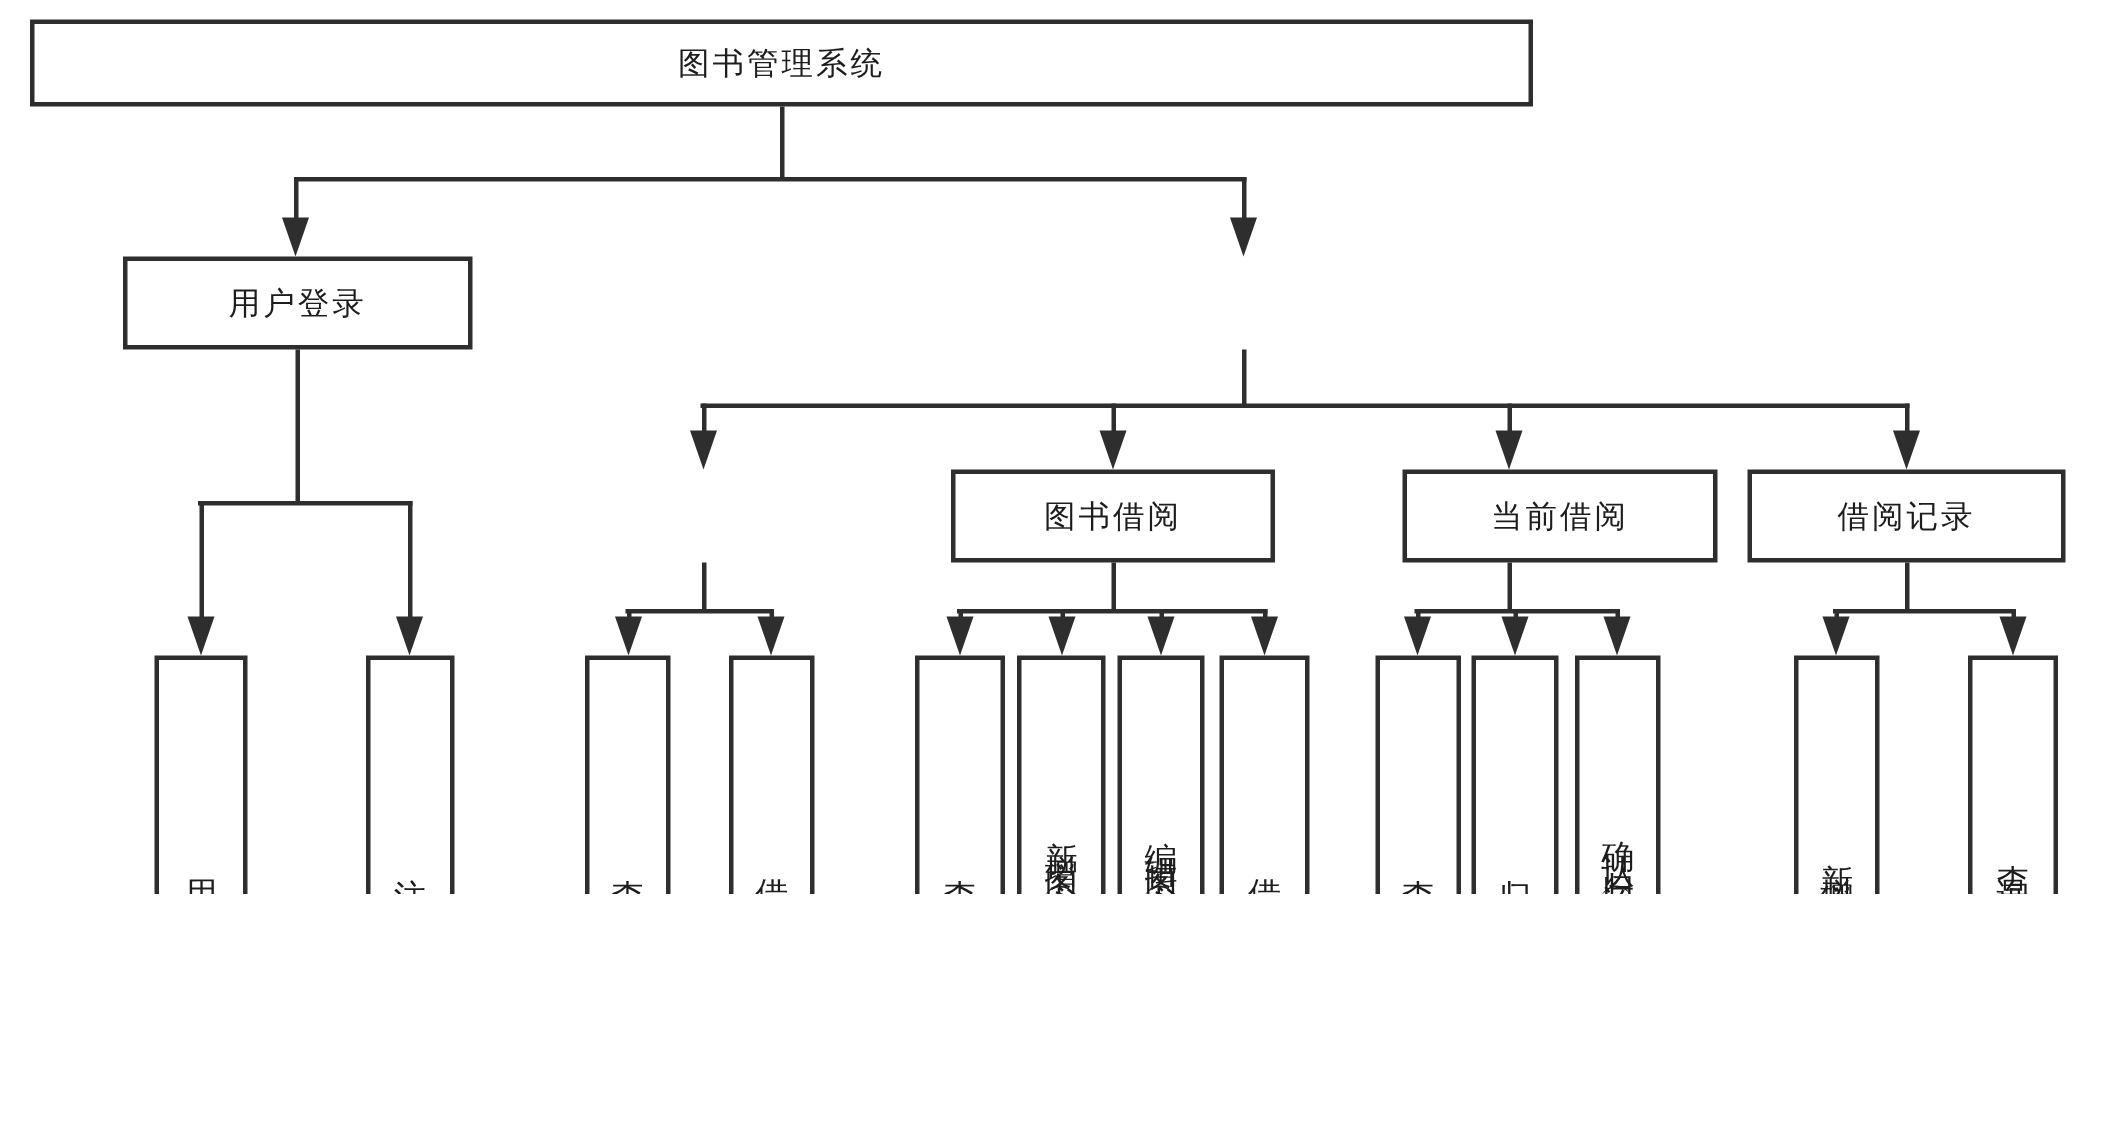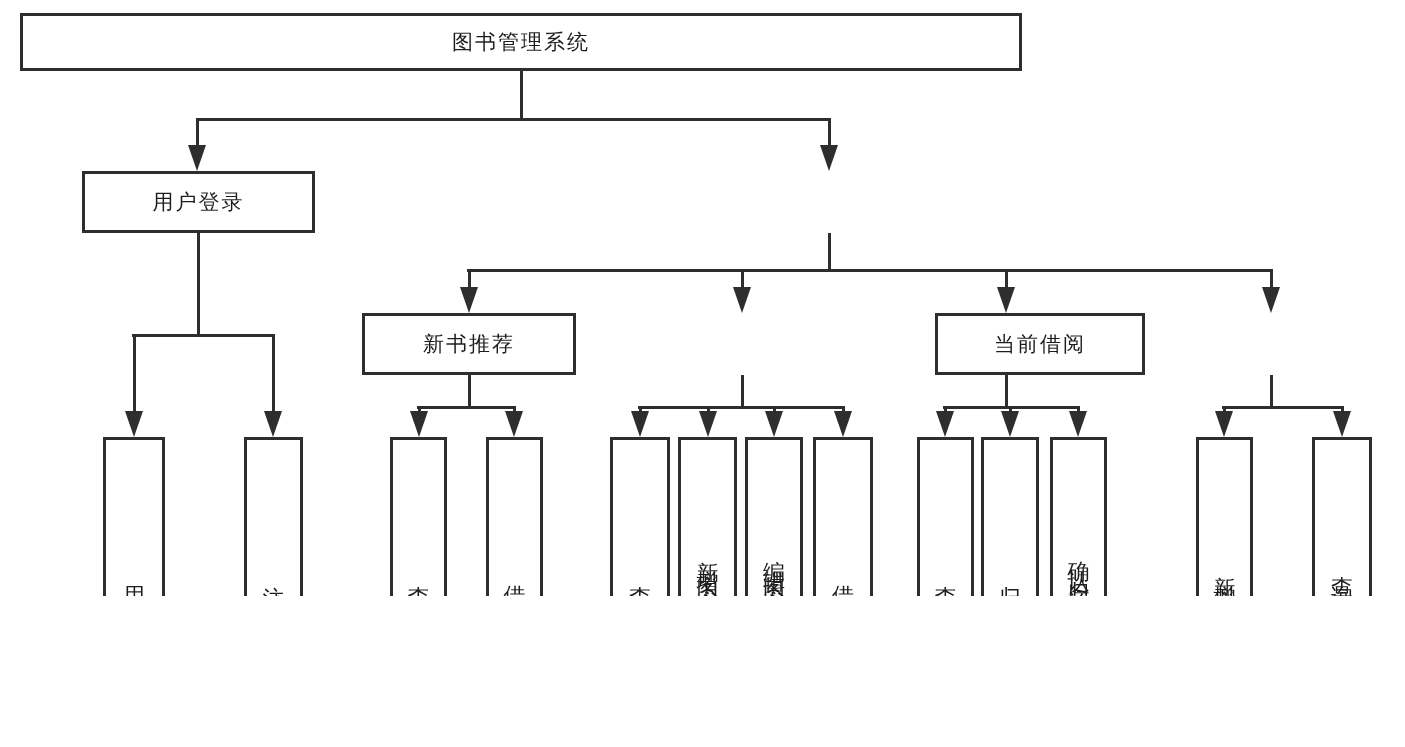--- a/index.html
+++ b/index.html
@@ -79,25 +79,28 @@
 <div class="stage">
 
   <div class="hbox root-box">
     <span class="hlabel">图书管理系统</span>
   </div>
 
   <div class="hbox" style="left:82px;top:171px;width:233px">
     <span class="hlabel">用户登录</span>
   </div>
 
-  <div class="hbox" style="left:362px;top:313px;width:214px">
-    <span class="hlabel">新书推荐</span>
+  <div class="hbox" style="left:634px;top:313px;width:216px">
+    <span class="hlabel">图书借阅</span>
   </div>
   <div class="hbox" style="left:935px;top:313px;width:210px">
     <span class="hlabel">当前借阅</span>
+  </div>
+  <div class="hbox" style="left:1165px;top:313px;width:212px">
+    <span class="hlabel">借阅记录</span>
   </div>
 
   <div class="leaf" style="left:103px;width:62px">
     <span class="vtext">用户登录</span>
   </div>
   <div class="leaf" style="left:244px;width:59px">
     <span class="vtext">注销登录</span>
   </div>
 
   <div class="leaf" style="left:390px;width:57px">

